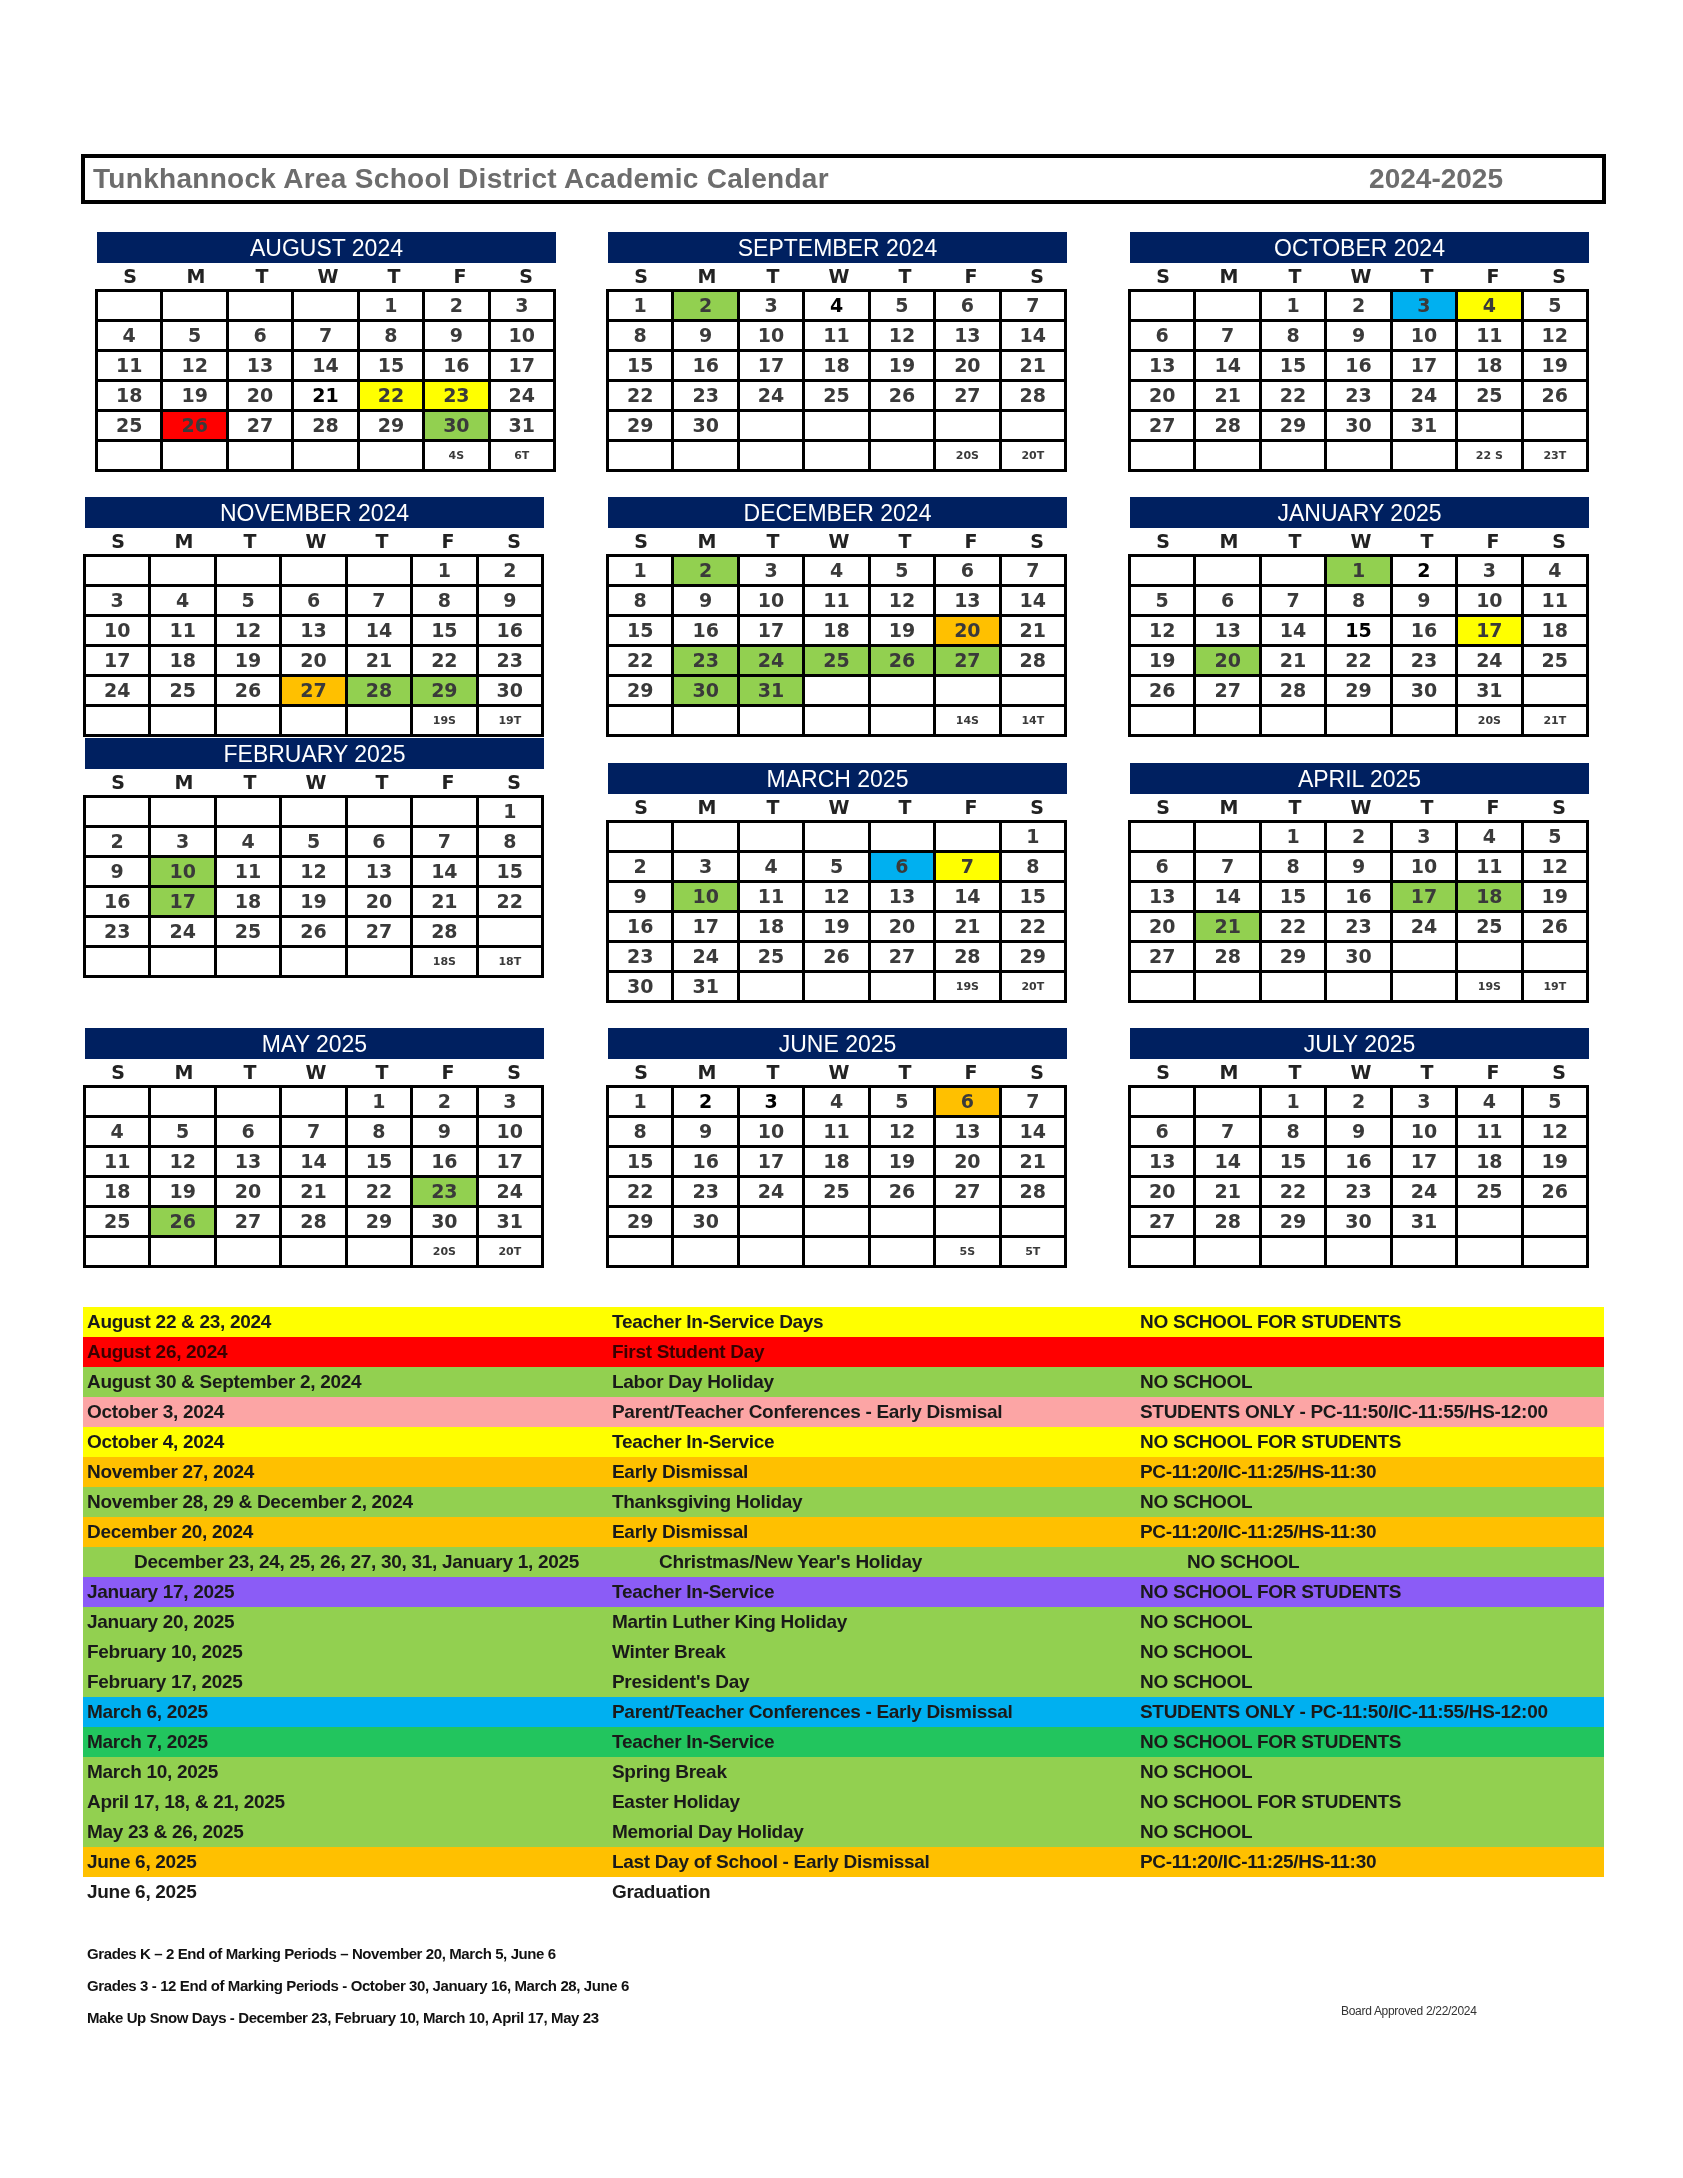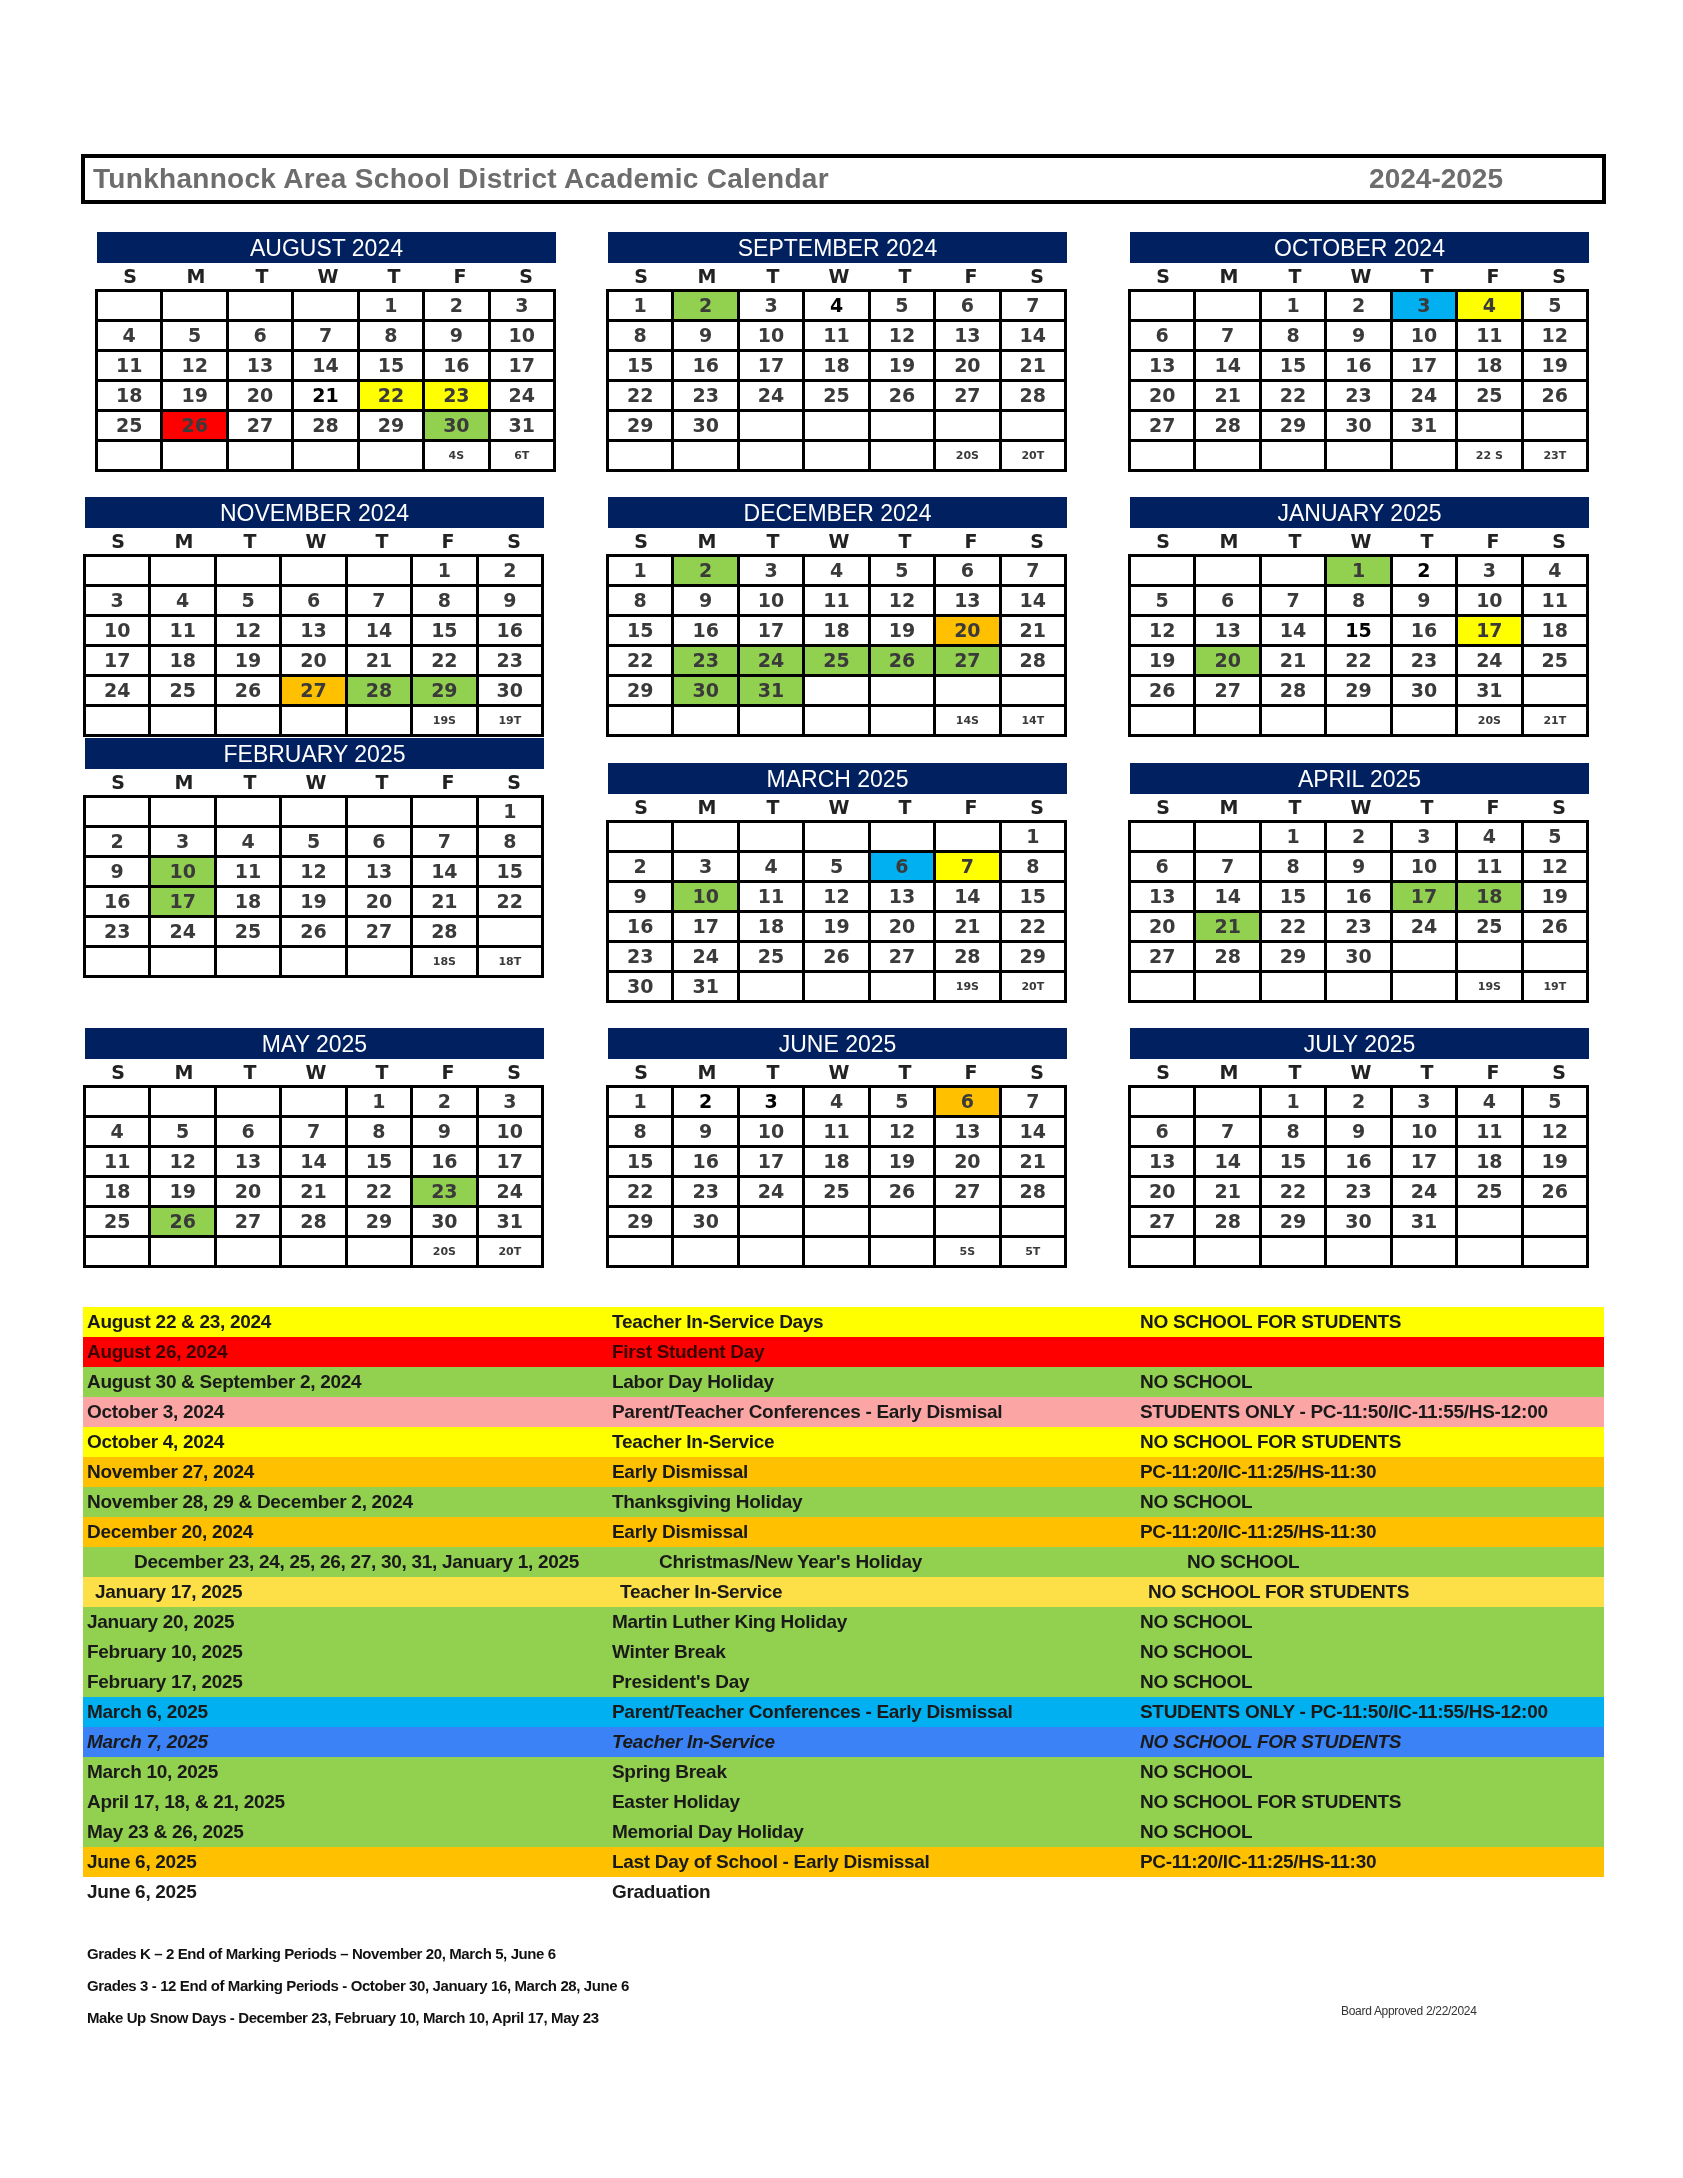--- a/index.html
+++ b/index.html
@@ -784,21 +784,21 @@
     <div class="event-row" style="background: rgb(255, 192, 0);">
       <span class="">December 20, 2024</span>
       <span class="desc">Early Dismissal</span>
       <span class="">PC-11:20/IC-11:25/HS-11:30</span>
     </div>
     <div class="event-row" style="background: rgb(146, 208, 80); padding-left: 47px;">
       <span class="">December 23, 24, 25, 26, 27, 30, 31, January 1, 2025</span>
       <span class="desc">Christmas/New Year's Holiday</span>
       <span class="">NO SCHOOL</span>
     </div>
-    <div class="event-row" style="background: #fde047; padding-left: 8px;">
+    <div class="event-row" style="background: #8b5cf6;">
       <span class="">January 17, 2025</span>
       <span class="desc">Teacher In-Service</span>
       <span class="">NO SCHOOL FOR STUDENTS</span>
     </div>
     <div class="event-row" style="background: rgb(146, 208, 80);">
       <span class="">January 20, 2025</span>
       <span class="desc">Martin Luther King Holiday</span>
       <span class="">NO SCHOOL</span>
     </div>
     <div class="event-row" style="background: rgb(146, 208, 80);">
@@ -809,21 +809,21 @@
     <div class="event-row" style="background: rgb(146, 208, 80);">
       <span class="">February 17, 2025</span>
       <span class="desc">President's Day</span>
       <span class="">NO SCHOOL</span>
     </div>
     <div class="event-row" style="background: rgb(0, 176, 240);">
       <span class="">March 6, 2025</span>
       <span class="desc">Parent/Teacher Conferences - Early Dismissal</span>
       <span class="">STUDENTS ONLY - PC-11:50/IC-11:55/HS-12:00</span>
     </div>
-    <div class="event-row" style="background: #3b82f6; font-style: italic;">
+    <div class="event-row" style="background: #22c55e;">
       <span class="">March 7, 2025</span>
       <span class="desc">Teacher In-Service</span>
       <span class="">NO SCHOOL FOR STUDENTS</span>
     </div>
     <div class="event-row" style="background: rgb(146, 208, 80);">
       <span class="">March 10, 2025</span>
       <span class="desc">Spring Break</span>
       <span class="">NO SCHOOL</span>
     </div>
     <div class="event-row" style="background: rgb(146, 208, 80);">

